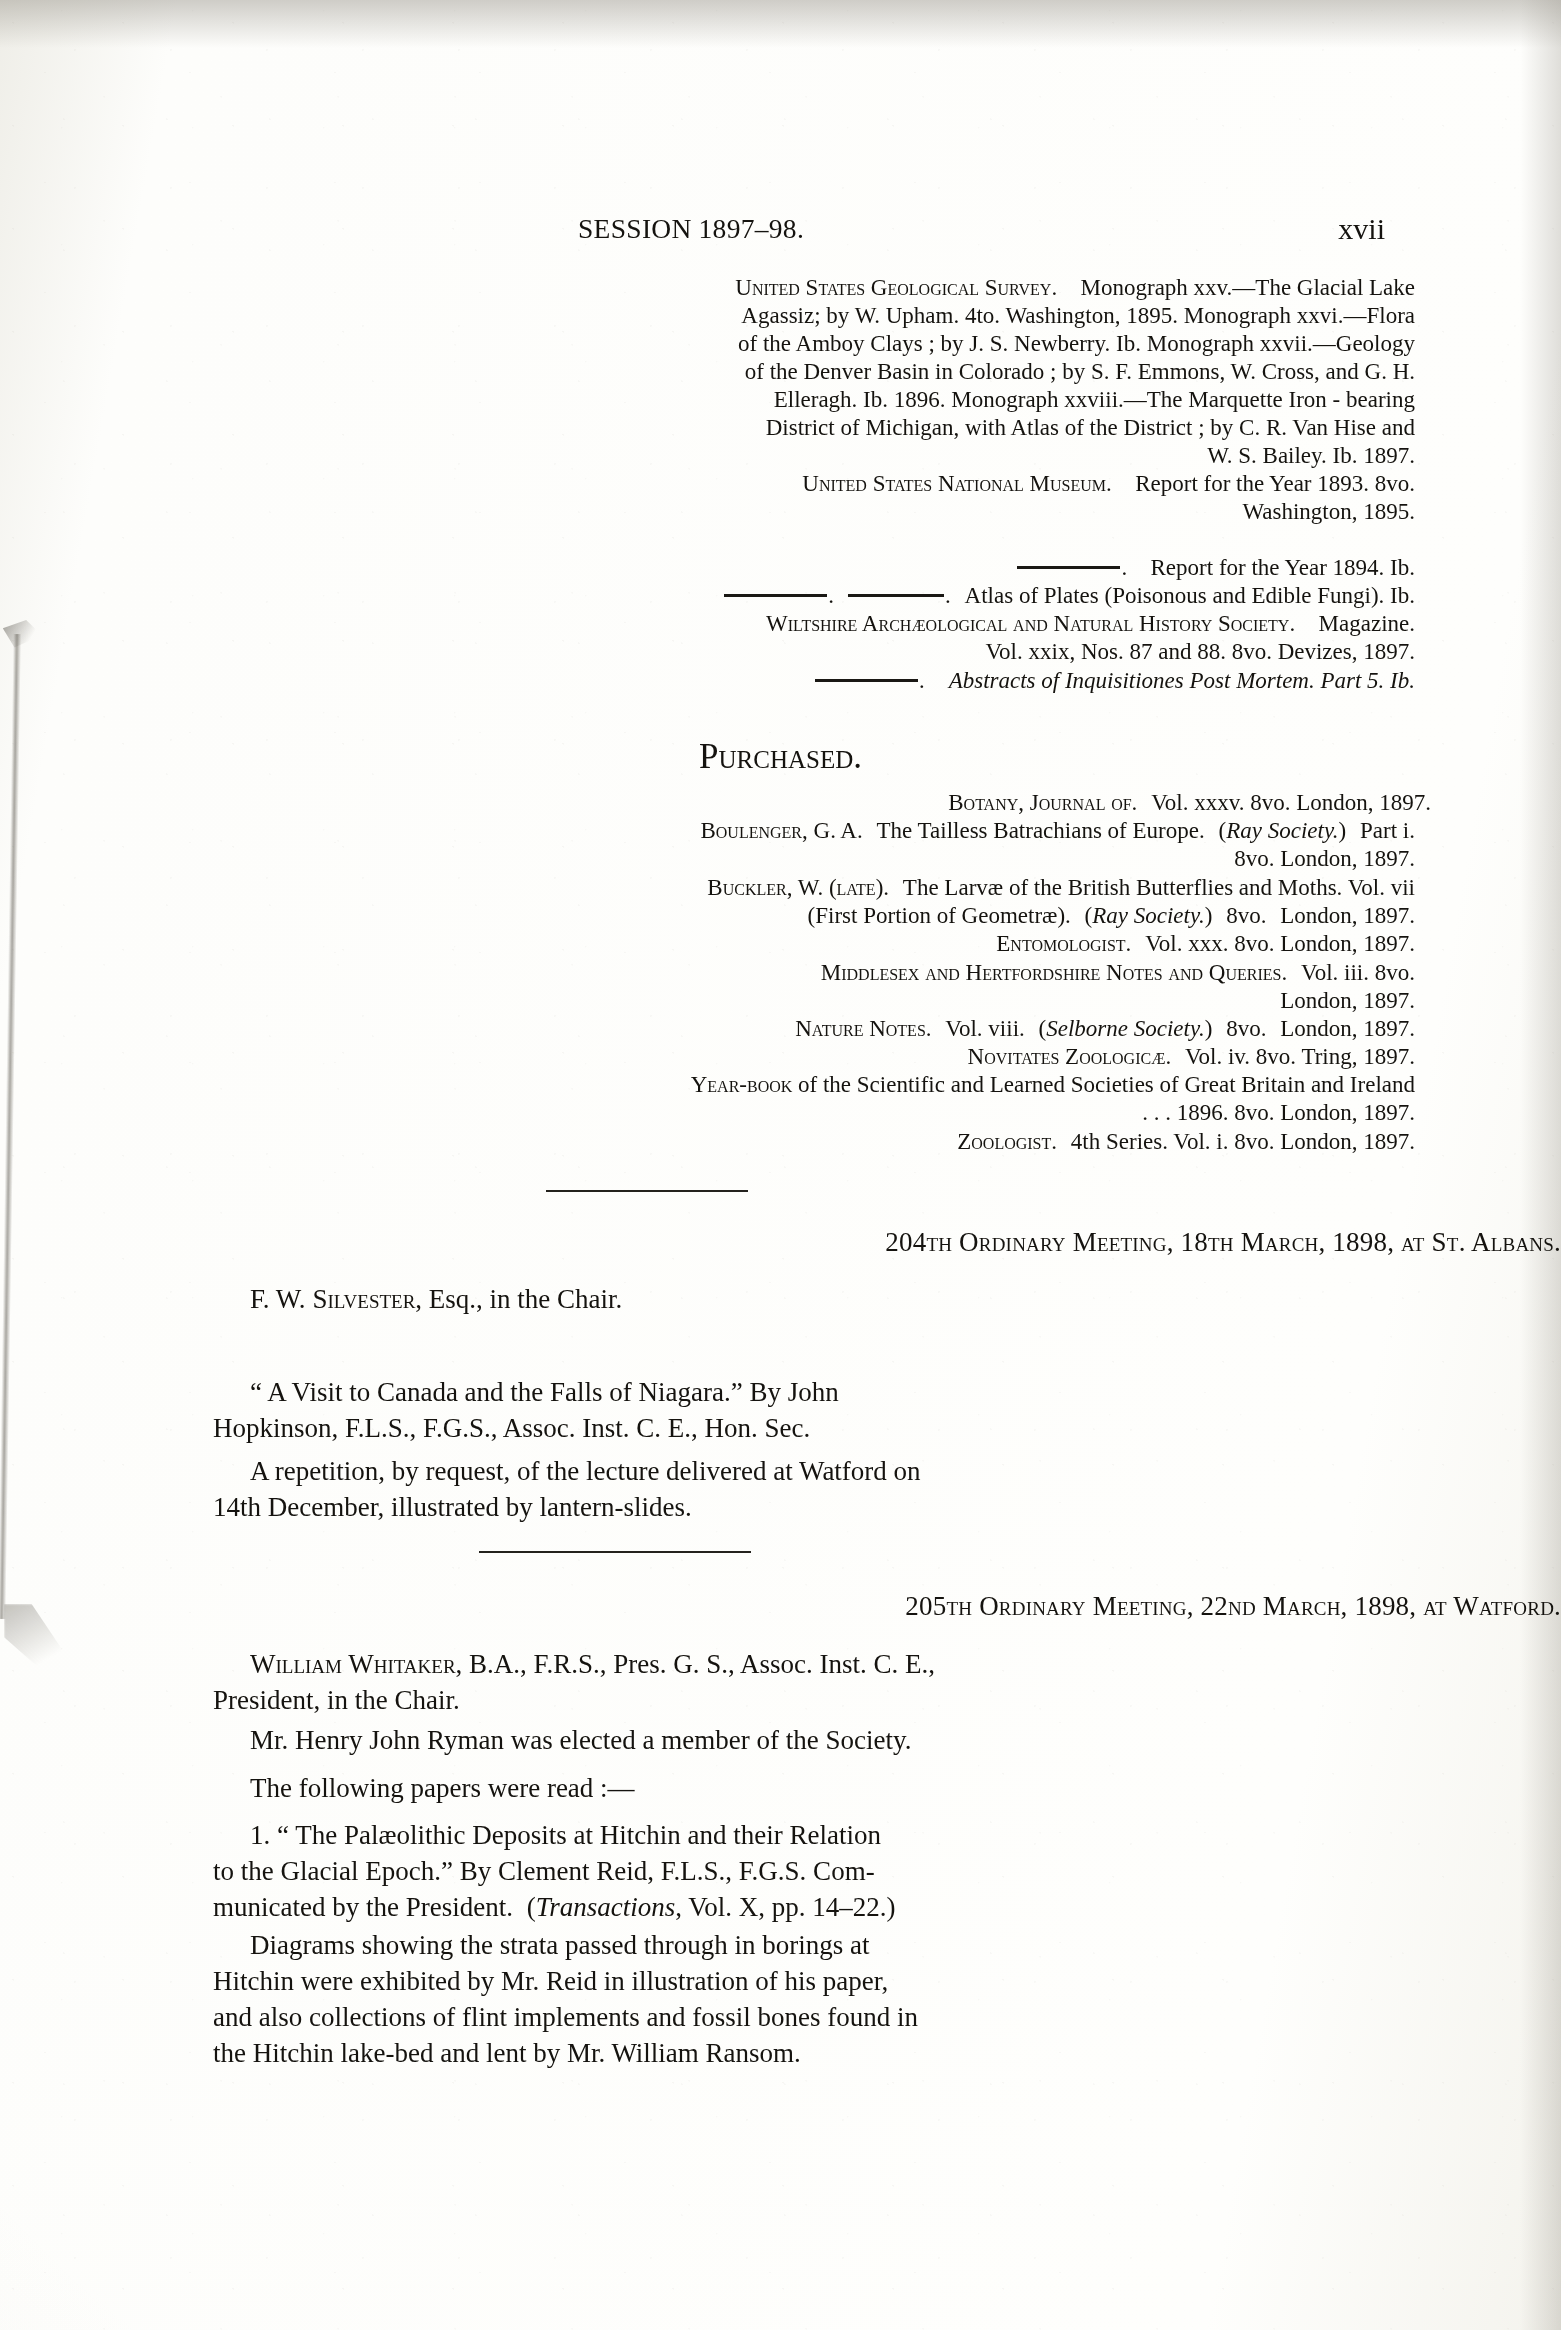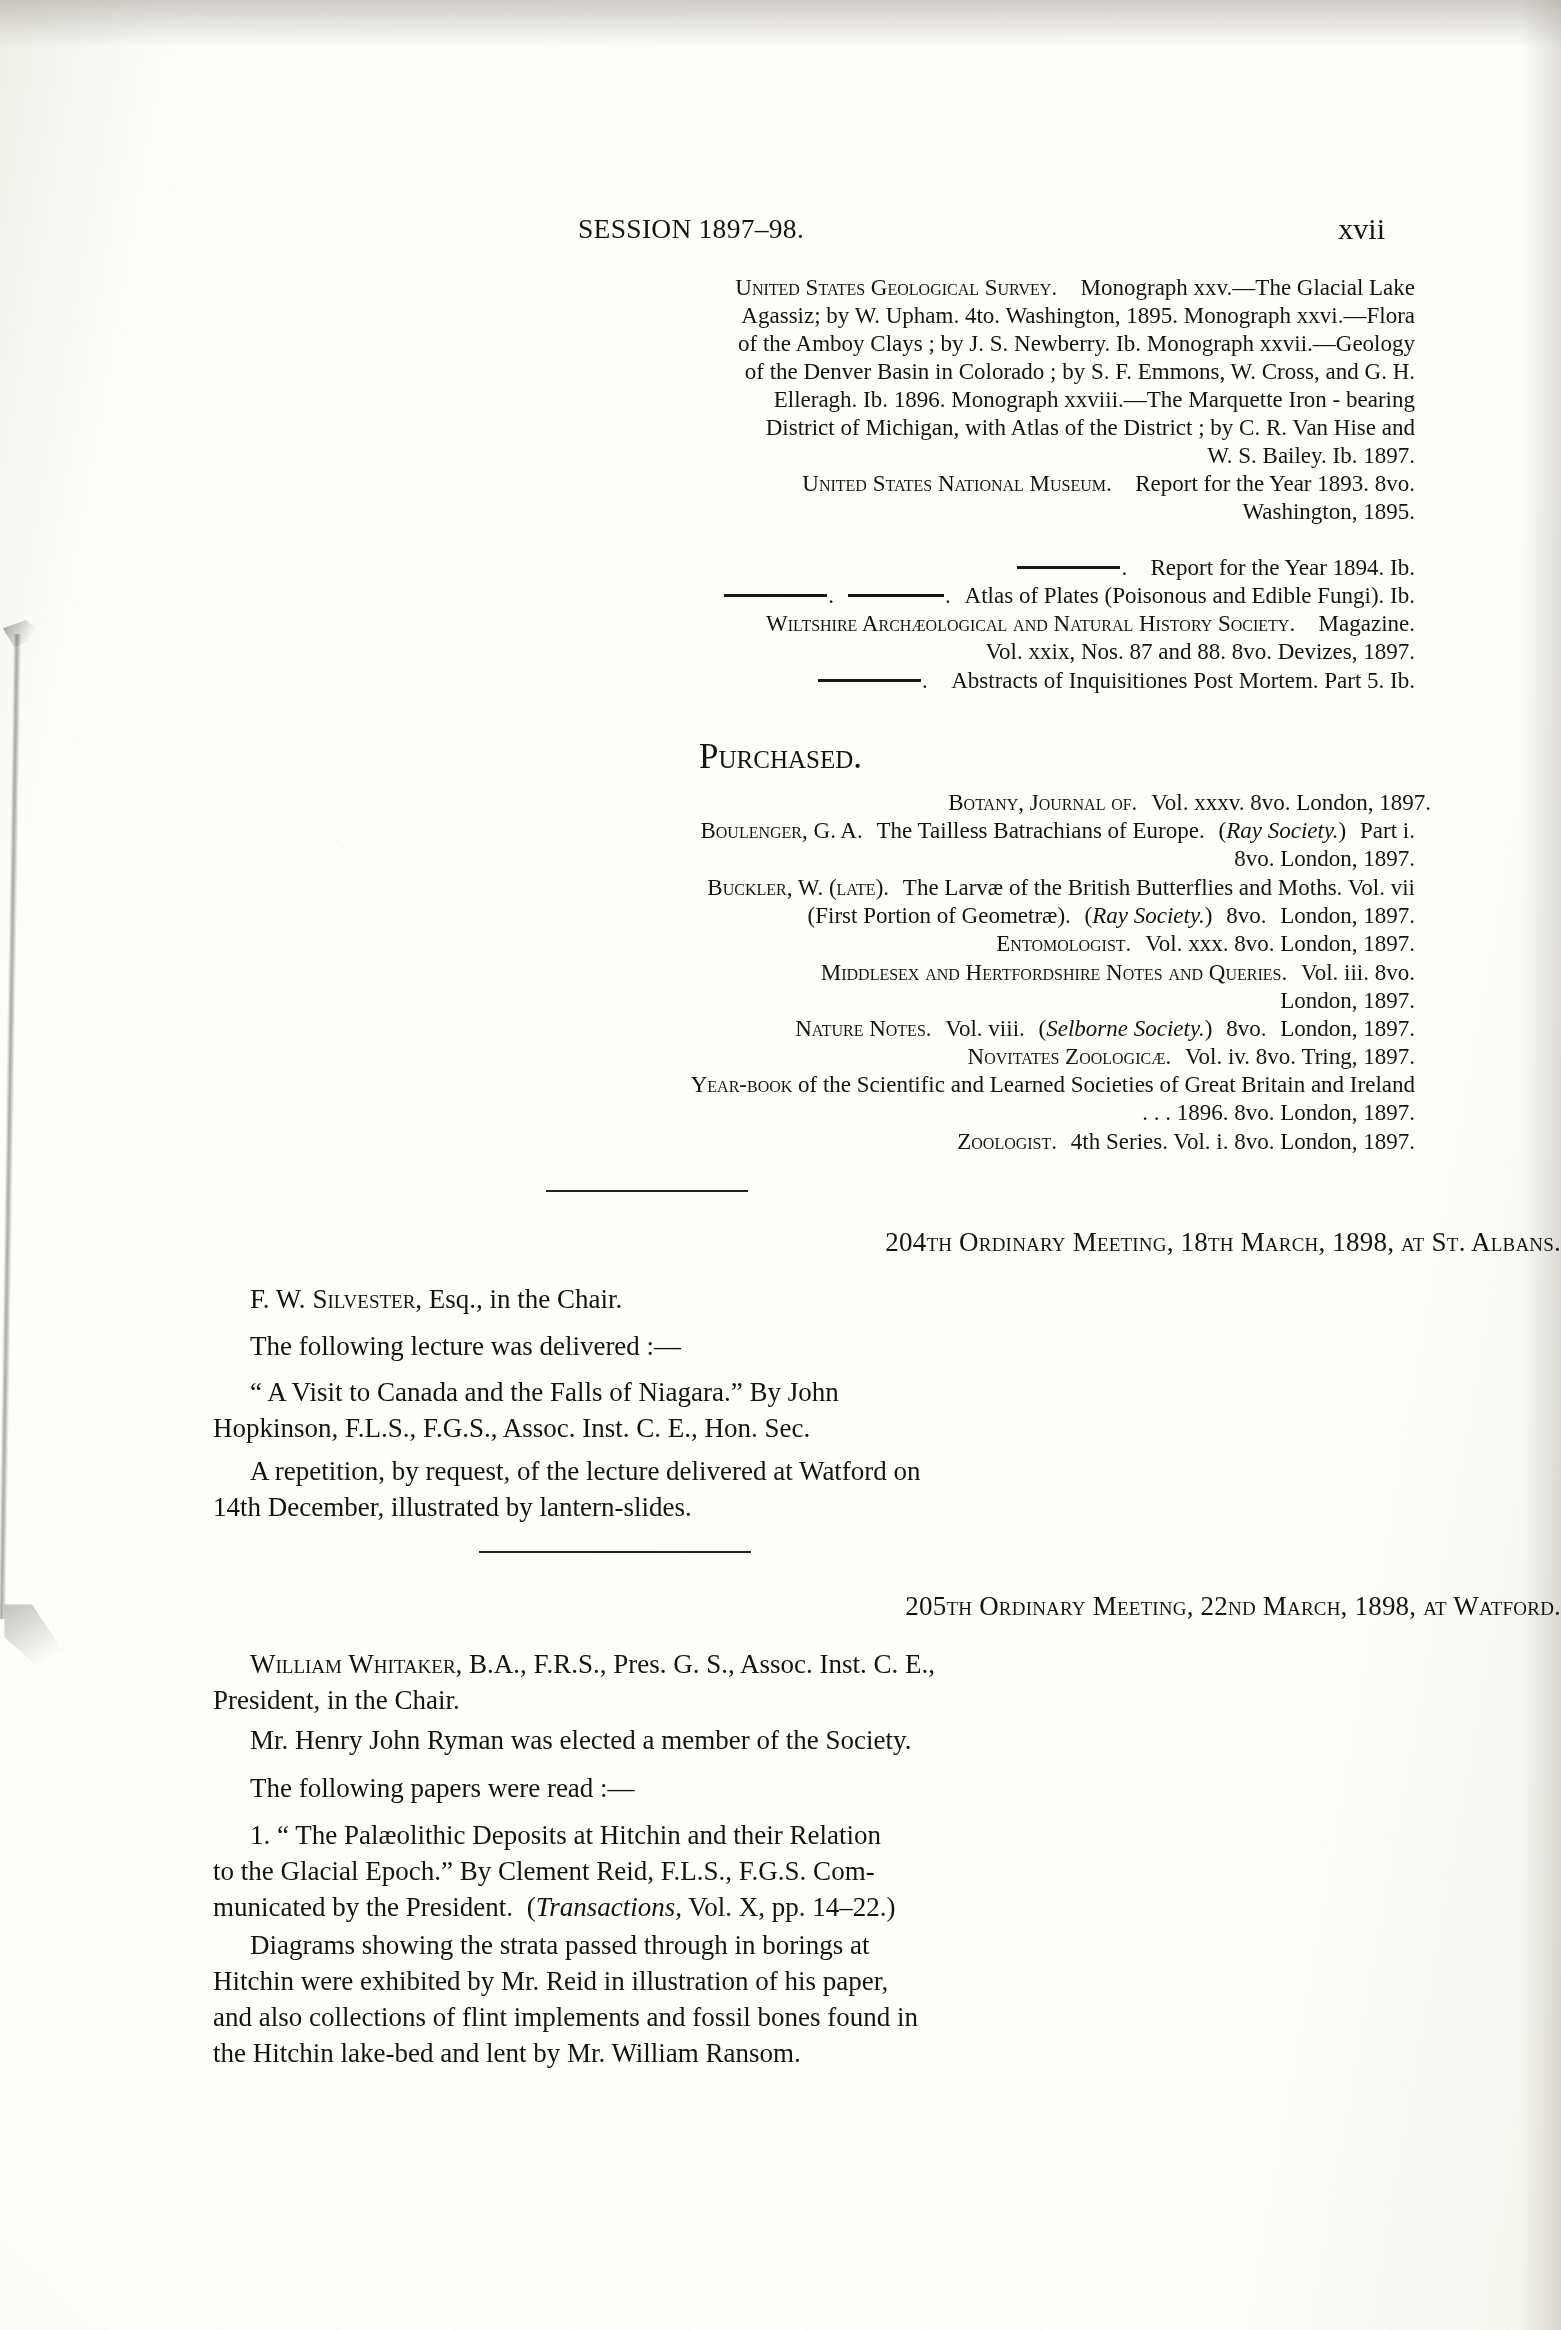--- a/index.html
+++ b/index.html
@@ -235,21 +235,21 @@
       </div>
     </div>
 
     <div class="block" style="top: 610px;">
       <div class="entry">
         <span class="first sc">Wiltshire Archæological and Natural History Society.</span><span class="gap-lg"></span><span>Magazine.</span>
         <div class="line">Vol. xxix, Nos. 87 and 88.   8vo.   Devizes, 1897.</div>
       </div>
     </div>
 
-    <div class="block" style="top: 667px;">
+    <div class="block" style="top: 667px; font-style: italic;">
       <div class="entry">
         <span class="first"><span class="rule-dash"></span>.</span><span class="gap-lg"></span><span>Abstracts of Inquisitiones Post Mortem.   Part 5.   Ib.</span>
       </div>
     </div>
 
     <div class="center-head" style="top: 737px;">
       <span class="sc">Purchased.</span>
     </div>
 
     <div class="block" style="top: 789px; margin-left: 16px;">
@@ -313,23 +313,20 @@
     <div class="divider" style="left: 546px; top: 1190px; width: 202px;"></div>
 
     <div class="meeting-head" style="top: 1227px;">
       <span class="sc">204th Ordinary Meeting, 18th March, 1898, at St. Albans.</span>
     </div>
 
     <div class="para" style="top: 1281px;">
       <span class="l indent">F. W. <span class="sc">Silvester</span>, Esq., in the Chair.</span>
     </div>
 
-    <div class="para" style="top: 1328px;">
-      <span class="l indent">The following lecture was delivered :—</span>
-    </div>
 
     <div class="para" style="top: 1374px;">
       <span class="l indent">“ A  Visit  to  Canada  and  the  Falls  of  Niagara.”   By John</span>
       <span class="l">Hopkinson, F.L.S., F.G.S., Assoc. Inst. C. E., Hon. Sec.</span>
     </div>
 
     <div class="para" style="top: 1453px;">
       <span class="l indent">A repetition, by request, of the lecture delivered at Watford on</span>
       <span class="l">14th December, illustrated by lantern-slides.</span>
     </div>

